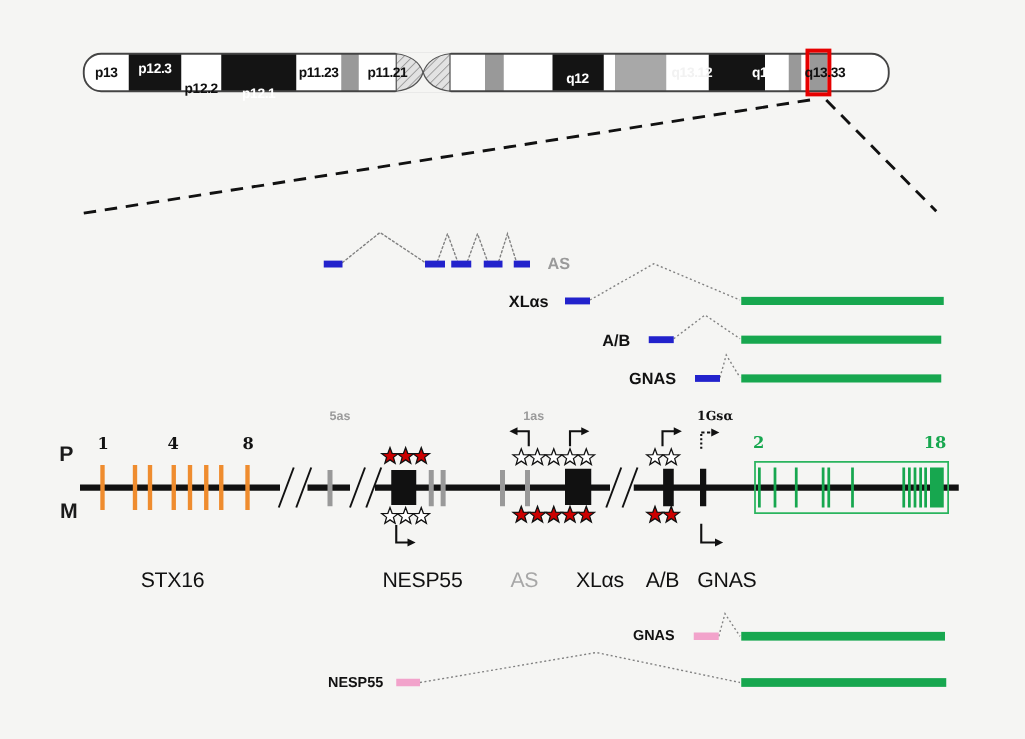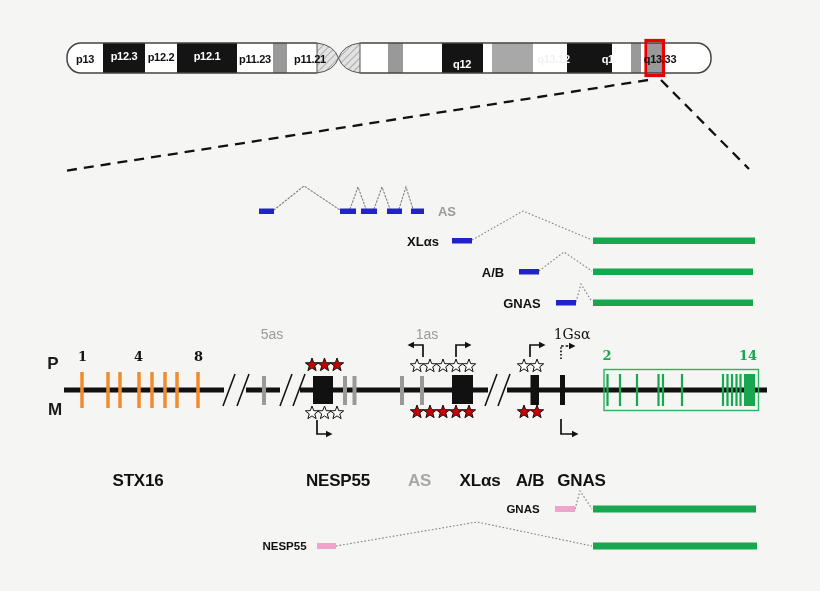--- a/index.html
+++ b/index.html
@@ -6,25 +6,25 @@
   body{background:#f5f5f3;font-family:"Liberation Sans",sans-serif;}
   .canvas{position:relative;width:820px;height:591px;background:#f5f5f3;overflow:hidden;}
   svg.layer{position:absolute;left:0;top:0;width:820px;height:591px;}
   .label{position:absolute;transform:translate(-50%,-50%);white-space:nowrap;line-height:1;}
   .band-label{font-size:11px;font-weight:bold;color:#111;letter-spacing:-0.3px;}
   .band-label.light{color:#fff;}
   .band-label.graytxt{color:#f2f2f2;margin-left:41px;}
   .pm{font-size:17px;font-weight:bold;color:#1a1a1a;}
   .exon-num{font-family:"DejaVu Serif","Liberation Serif",serif;font-size:13px;font-weight:bold;color:#111;}
   .exon-num.green{color:#17a74f;}
-  .prom{font-size:14px;font-weight:normal;color:#9a9a9a;}
+  .prom{font-size:10px;font-weight:bold;color:#9a9a9a;}
   .prom.serif{font-family:"DejaVu Serif","Liberation Serif",serif;color:#111;text-align:right;}
   .tr-label{font-size:13px;font-weight:bold;color:#111;}
   .tr-label.gray{color:#9a9a9a;}
-  .gene-label{font-size:17px;font-weight:bold;color:#111;letter-spacing:-0.2px;margin-top:16px;}
+  .gene-label{font-size:17px;font-weight:normal;color:#111;letter-spacing:-0.2px;}
   .gene-label.gray{color:#a7a7a7;}
   .small-tr{font-size:11.5px;font-weight:bold;color:#111;}
 </style>
 </head>
 <body>
 
 <div class="canvas">
 
 <svg class="layer" viewBox="0 0 820 591">
   <defs>
@@ -195,22 +195,22 @@
   </g>
   <g>
     <polyline points="336,546 477,522 592,546" fill="none" stroke="#808080" stroke-width="1.1" stroke-dasharray="1.6,2"></polyline>
     <rect x="317" y="543" width="19" height="6" fill="#f2a3cb"></rect>
     <rect x="593" y="542.5" width="164" height="7" fill="#17a74f"></rect>
   </g>
 </svg>
 
 <div class="label band-label" style="left:85px;top:58.5px">p13</div>
 <div class="label band-label light" style="left:124px;top:56px">p12.3</div>
-<div class="label band-label" style="left:161px;top:57px">p12.2</div>
-<div class="label band-label light" style="left:207px;top:56px">p12.1</div>
+<div class="label band-label" style="left:161px;top:72px">p12.2</div>
+<div class="label band-label light" style="left:207px;top:76px">p12.1</div>
 <div class="label band-label" style="left:255px;top:58.5px">p11.23</div>
 <div class="label band-label" style="left:310px;top:58.5px">p11.21</div>
 <div class="label band-label light" style="left:462px;top:64px">q12</div>
 <div class="label band-label graytxt" style="left:512.5px;top:58.5px">q13.12</div>
 <div class="label band-label light" style="left:615px;top:58.5px">q13.2</div>
 <div class="label band-label" style="left:660px;top:58.5px">q13.33</div>
 
 <div class="label tr-label gray" style="left:447px;top:211px">AS</div>
 <div class="label tr-label" style="left:423px;top:241px">XLαs</div>
 <div class="label tr-label" style="left:493px;top:272px">A/B</div>
@@ -221,21 +221,21 @@
 
 <div class="label exon-num" style="left:82.5px;top:356px">1</div>
 <div class="label exon-num" style="left:138.5px;top:356px">4</div>
 <div class="label exon-num" style="left:198.5px;top:356px">8</div>
 
 <div class="label prom" style="left:272px;top:334px">5as</div>
 <div class="label prom" style="left:427px;top:334px">1as</div>
 <div class="label prom serif" style="left:572px;top:334px">1Gsα</div>
 
 <div class="label exon-num green" style="left:607px;top:355px">2</div>
-<div class="label exon-num green" style="left:748px;top:355px">14</div>
+<div class="label exon-num green" style="left:748px;top:355px">18</div>
 
 <div class="label gene-label" style="left:138px;top:464px">STX16</div>
 <div class="label gene-label" style="left:338px;top:464px">NESP55</div>
 <div class="label gene-label gray" style="left:419.5px;top:464px">AS</div>
 <div class="label gene-label" style="left:480px;top:464px">XLαs</div>
 <div class="label gene-label" style="left:530px;top:464px">A/B</div>
 <div class="label gene-label" style="left:581.5px;top:464px">GNAS</div>
 
 <div class="label small-tr" style="left:523px;top:509.5px">GNAS</div>
 <div class="label small-tr" style="left:284.5px;top:547px">NESP55</div>

